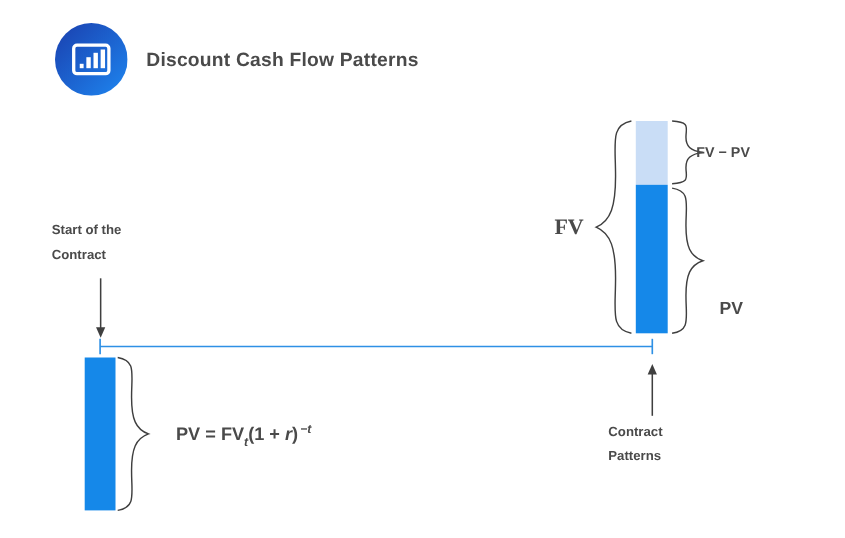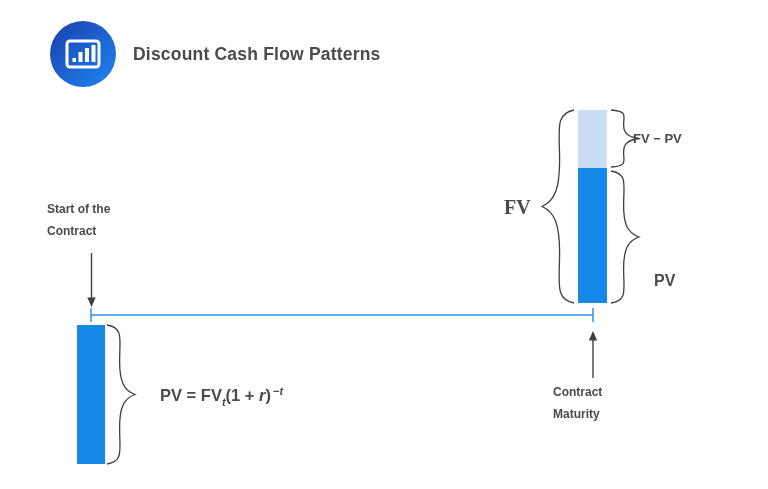--- a/index.html
+++ b/index.html
@@ -115,21 +115,21 @@
     </g>
   </svg>
 
   <div class="abs label start-label">
     <div>Start of the</div>
     <div>Contract</div>
   </div>
 
   <div class="abs label maturity-label">
     <div>Contract</div>
-    <div>Maturity</div>
+    <div>Patterns</div>
   </div>
 
   <div class="abs label fv-label">FV</div>
   <div class="abs label fv-minus-pv-label">FV − PV</div>
   <div class="abs label pv-label">PV</div>
 
   <div class="abs formula">
     <span>PV = FV</span><sub>t</sub><span>(1 + </span><span class="ital">r</span><span>)</span><sup>−t</sup>
   </div>
 

